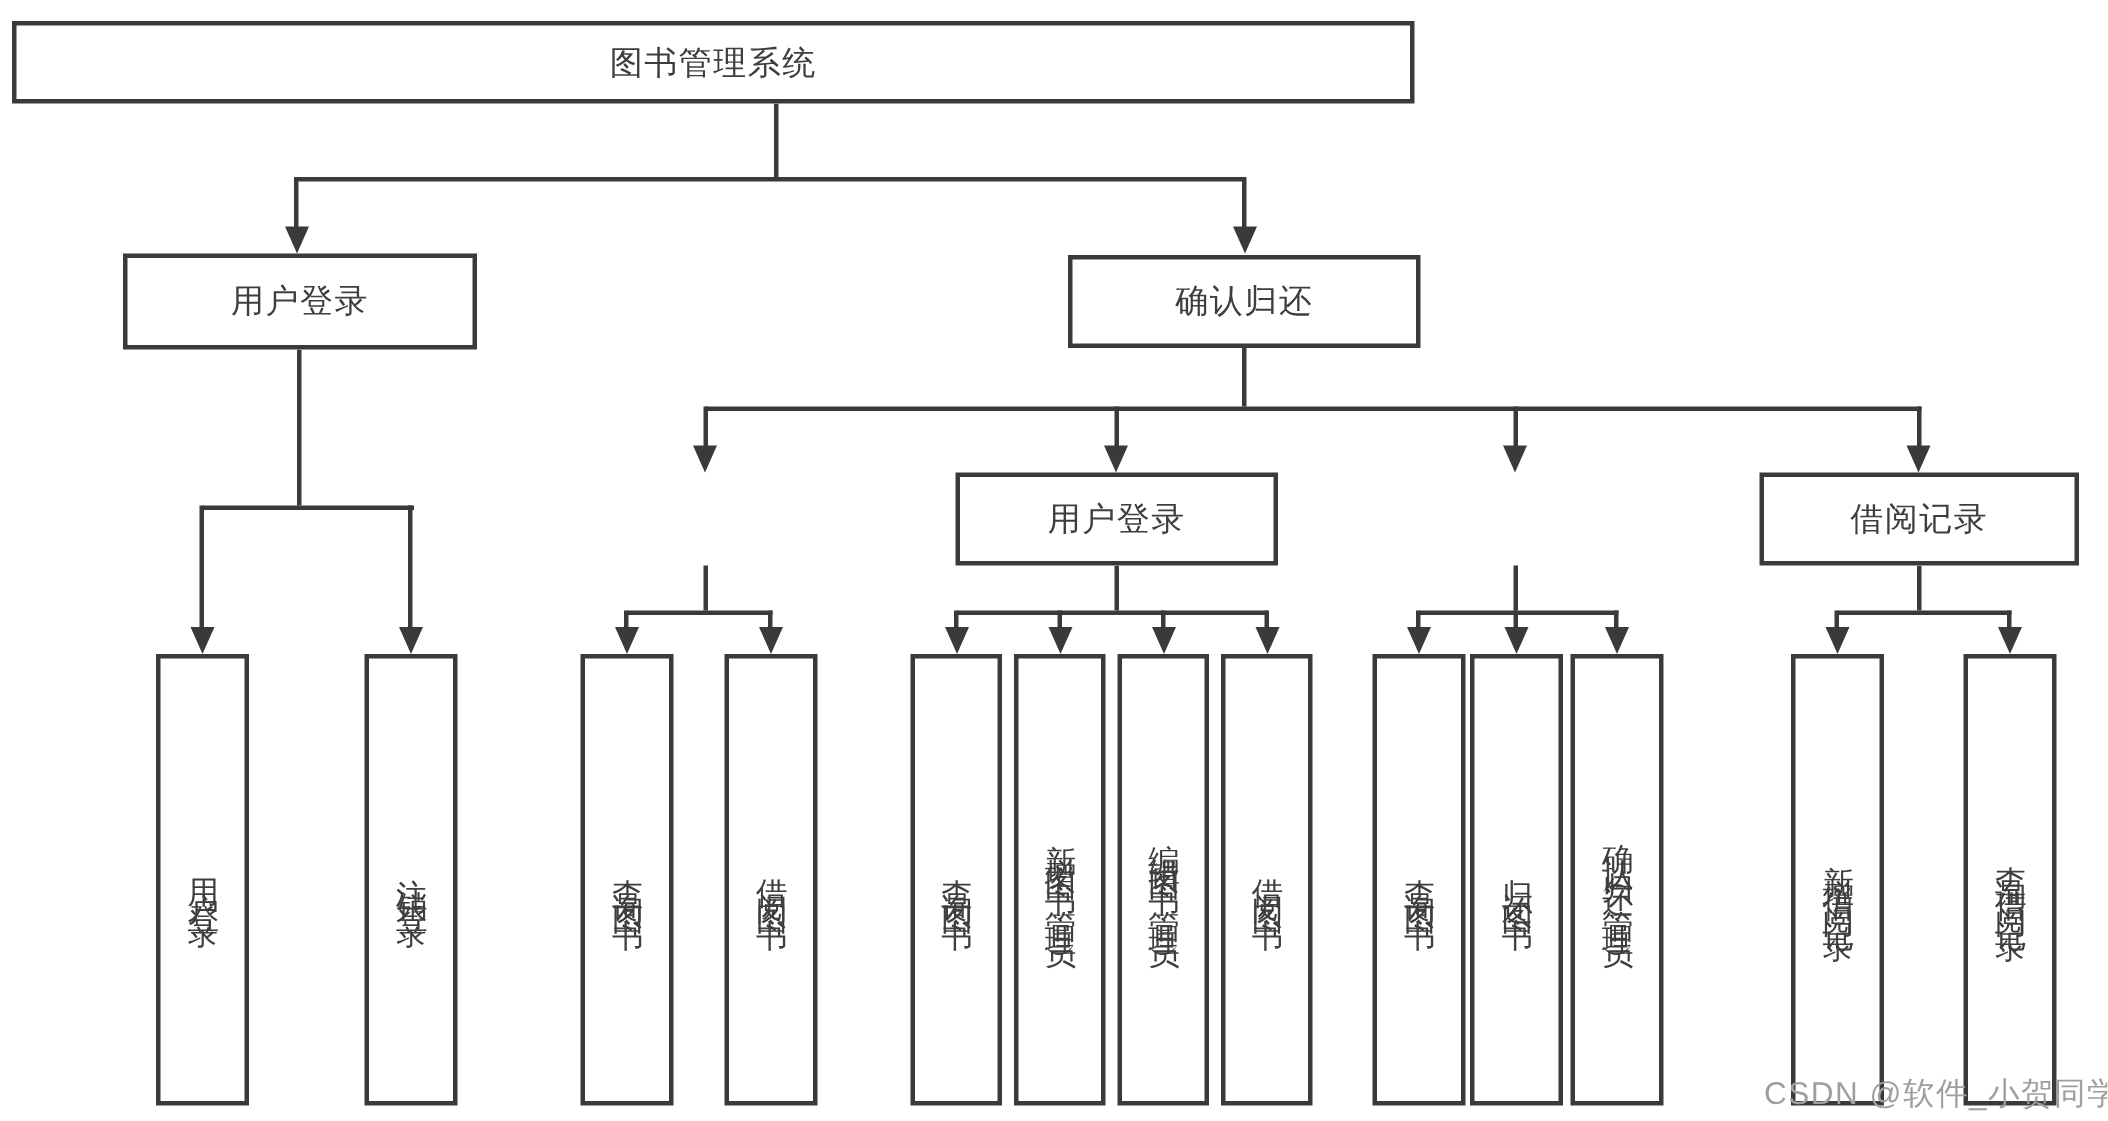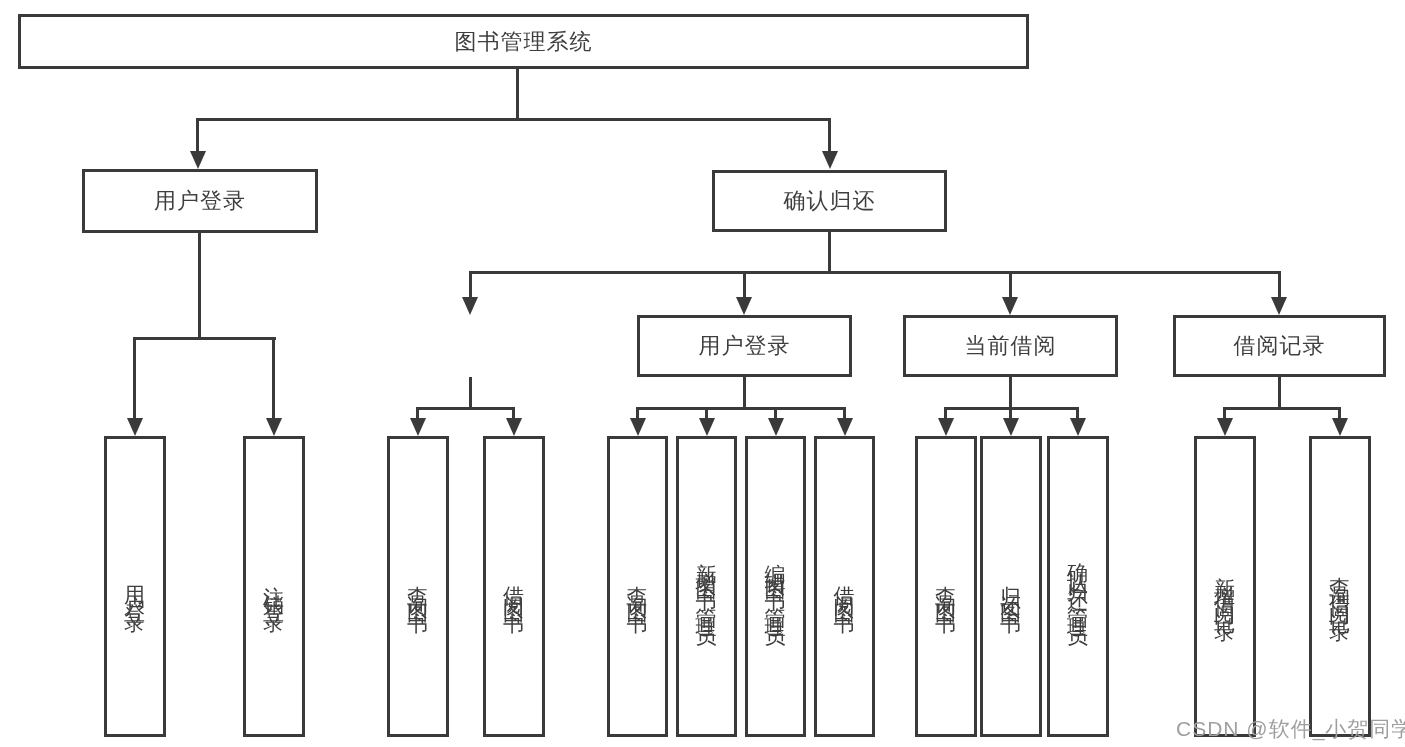--- a/index.html
+++ b/index.html
@@ -28,21 +28,21 @@
   .watermark{
     position:absolute;left:1176px;top:715px;z-index:5;
     font-size:21px;color:#9f9f9f;letter-spacing:1px;white-space:nowrap;
   }
 </style>
 </head>
 <body>
 
 <div id="canvas">
 
-  <div class="box" style="left:18px;top:14px;width:1011px;height:55px;">
+  <div class="box" style="left:8px;top:14px;width:935px;height:55px;">
     <span>图书管理系统</span>
   </div>
 
   <div class="vl" style="left:516px;top:69px;height:50px;"></div>
   <div class="hl" style="left:197px;top:118px;width:633px;"></div>
   <div class="vl" style="left:196px;top:118px;height:36px;"></div>
   <div class="ar" style="left:190px;top:151px;"></div>
   <div class="vl" style="left:828px;top:118px;height:36px;"></div>
   <div class="ar" style="left:822px;top:151px;"></div>
 
@@ -66,23 +66,20 @@
   <div class="ar" style="left:462px;top:297px;"></div>
   <div class="vl" style="left:743px;top:271px;height:28px;"></div>
   <div class="ar" style="left:736px;top:297px;"></div>
   <div class="vl" style="left:1009px;top:271px;height:28px;"></div>
   <div class="ar" style="left:1002px;top:297px;"></div>
   <div class="vl" style="left:1278px;top:271px;height:28px;"></div>
   <div class="ar" style="left:1271px;top:297px;"></div>
 
   <div class="box" style="left:637px;top:315px;width:215px;height:62px;">
     <span>用户登录</span>
-  </div>
-  <div class="box" style="left:903px;top:315px;width:215px;height:62px;">
-    <span>当前借阅</span>
   </div>
   <div class="box" style="left:1173px;top:315px;width:213px;height:62px;">
     <span>借阅记录</span>
   </div>
 
   <div class="vl" style="left:469px;top:377px;height:30px;"></div>
   <div class="hl" style="left:418px;top:407px;width:97px;"></div>
   <div class="vl" style="left:416px;top:407px;height:13px;"></div>
   <div class="ar" style="left:410px;top:418px;"></div>
   <div class="vl" style="left:512px;top:407px;height:13px;"></div>

